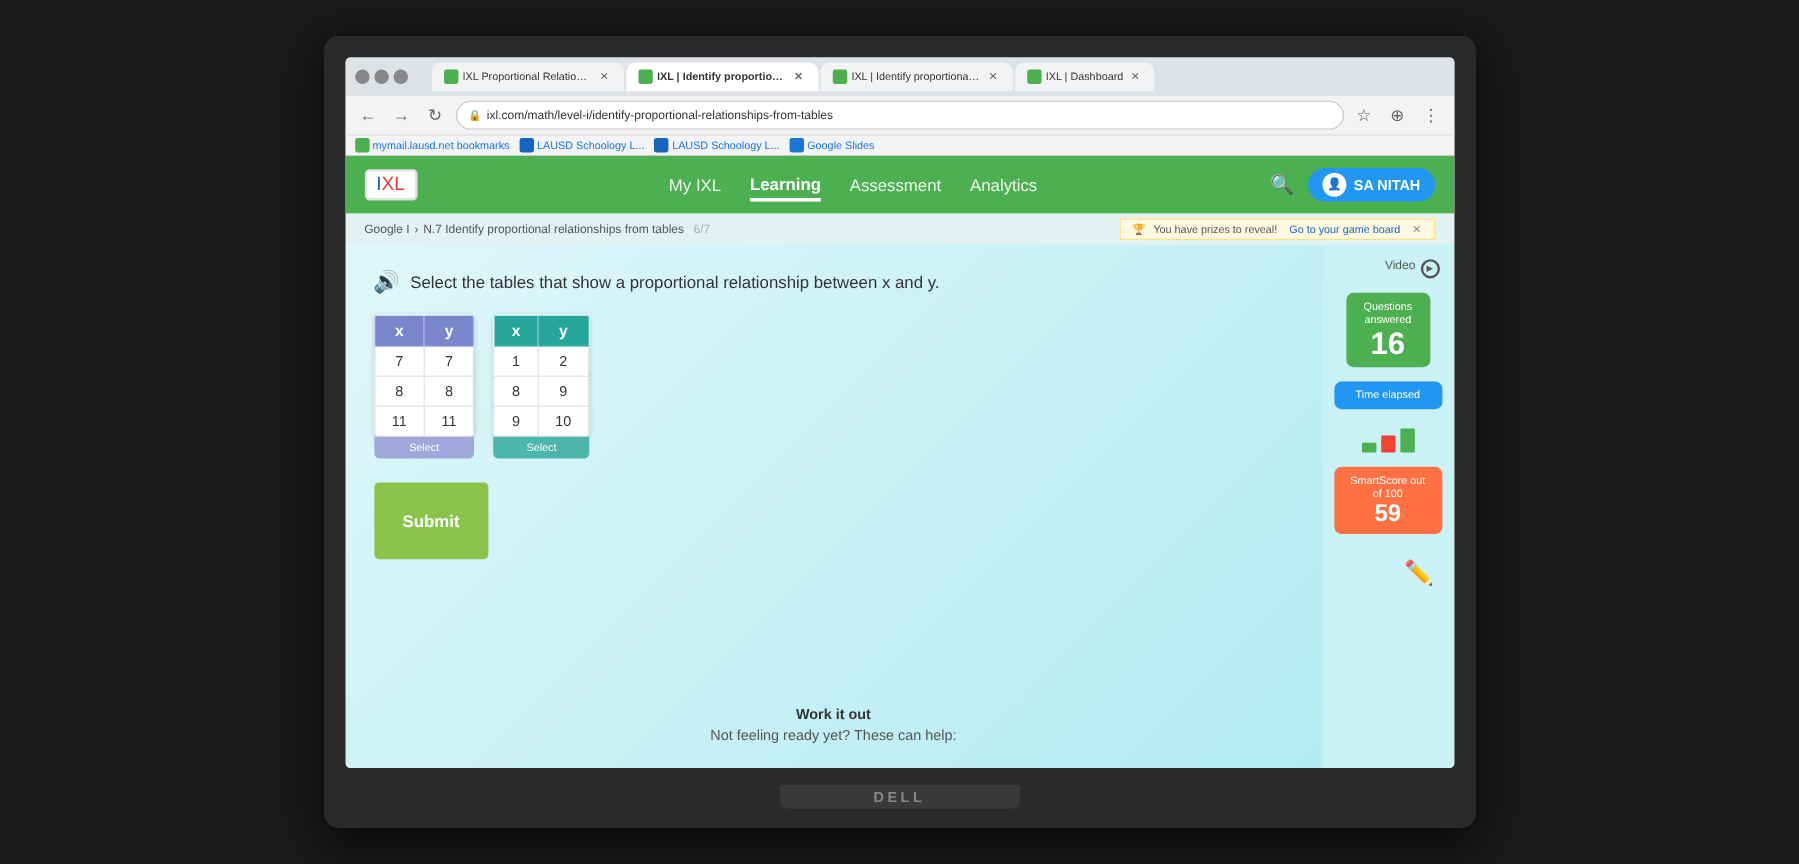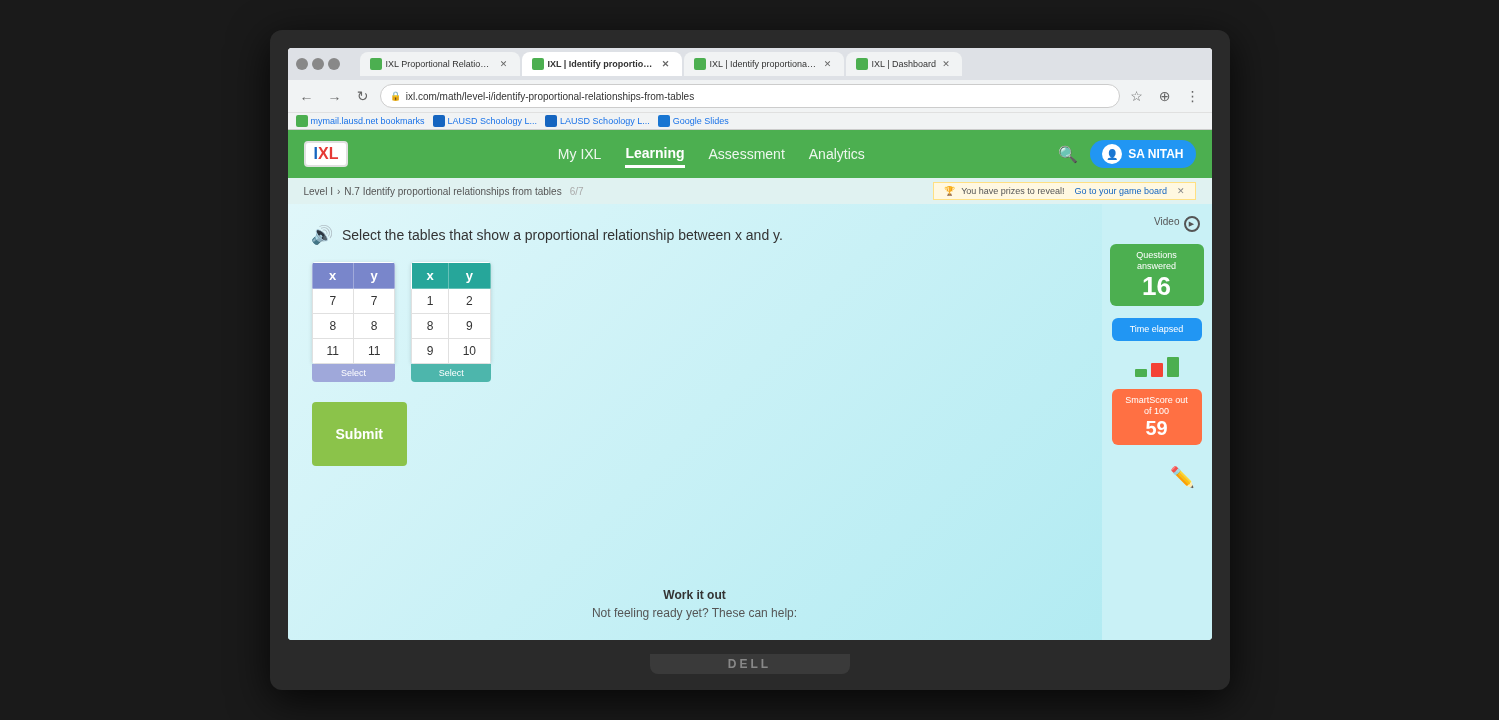--- a/index.html
+++ b/index.html
@@ -201,21 +201,21 @@
       height: 48px;
       flex-shrink: 0;
     }
 
     .ixl-logo {
       background: #fff;
       border: 2px solid #e0e0e0;
       border-radius: 4px;
       padding: 2px 8px;
       font-size: 16px;
-      font-weight: bold;
+      font-weight: normal;
       color: #4CAF50;
       margin-right: 16px;
       cursor: pointer;
     }
 
     .ixl-logo span:first-child { color: #1565C0; }
     .ixl-logo span:last-child { color: #e53935; }
 
     .nav-links {
       display: flex;
@@ -451,21 +451,21 @@
       justify-content: center;
       font-size: 7px;
     }
 
     .questions-answered-card {
       background: #4CAF50;
       color: #fff;
       border-radius: 6px;
       padding: 6px 10px;
       text-align: center;
-      width: 94px;
+      width: 70px;
       cursor: pointer;
     }
 
     .qa-label {
       font-size: 9px;
       line-height: 1.2;
     }
 
     .qa-number {
       font-size: 26px;
@@ -631,21 +631,21 @@
         <div class="nav-right">
           <button class="search-icon-btn">🔍</button>
           <div class="user-badge">
             <div class="user-avatar">👤</div>
             <span>SA NITAH</span>
           </div>
         </div>
       </div>
 
       <div class="breadcrumb-bar">
-        <span>Level I</span>
+        <span>Google I</span>
         <span>›</span>
         <span>N.7 Identify proportional relationships from tables</span>
         <span style="color:#aaa;margin-left:4px;">6/7</span>
         <div class="trophy-banner">
           <span class="trophy-icon">🏆</span>
           <span>You have prizes to reveal!</span>
           <a style="color:#1565C0;margin-left:4px;font-size:9px;">Go to your game board</a>
           <span style="margin-left:4px;cursor:pointer;color:#888;">✕</span>
         </div>
       </div>

